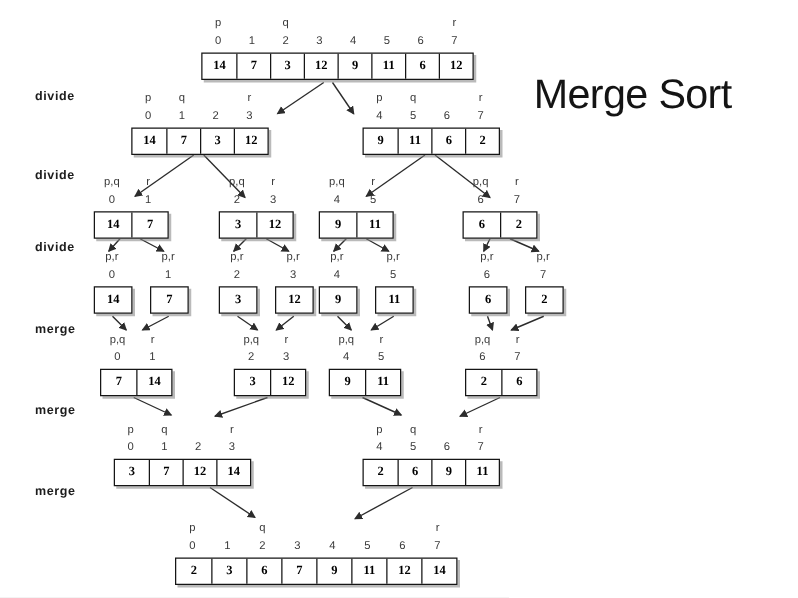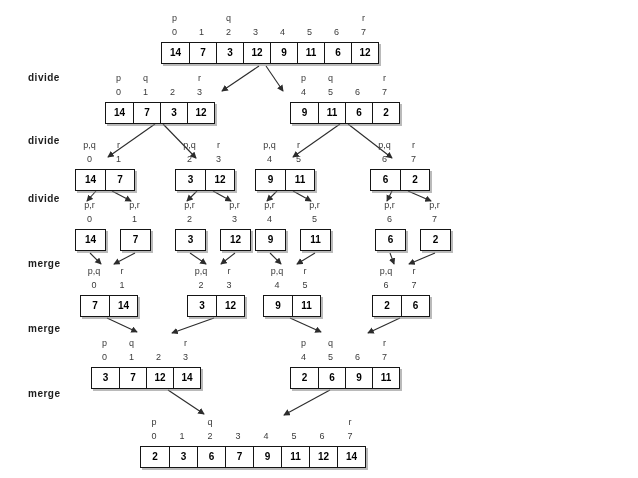--- a/index.html
+++ b/index.html
@@ -22,20 +22,21 @@
   .row { display:flex; }
   .row .c { text-align:center; flex:none; }
   .ptr-row { height:14px; }
   .ptr-row .c { font-size:9px; line-height:13px; color:#3a3a3a; }
   .idx-row { height:16px; }
   .idx-row .c { font-size:9px; line-height:12px; color:#3a3a3a; }
   .cells {
     height:22px; background:#ffffff;
     border:1px solid #151515;
     box-shadow:2px 2px 0 rgba(130,130,130,0.55);
+    font-family:Liberation Serif, serif;
   }
   .cells .c {
     font-size:10px; font-weight:bold; color:#000;
     line-height:20px; border-left:1px solid #151515;
   }
   .cells .c:first-child { border-left:none; }
   #arrow-layer {
     position:absolute; left:0; top:0; width:638px; height:478px;
     pointer-events:none;
   }
@@ -73,20 +74,21 @@
       <line x1="315" y1="253" x2="297" y2="264" marker-end="url(#ah)"></line>
       <line x1="390" y1="253" x2="394" y2="264" marker-end="url(#ah)"></line>
       <line x1="435" y1="253" x2="409" y2="264" marker-end="url(#ah)"></line>
       <line x1="107" y1="318" x2="137" y2="332" marker-end="url(#ah)"></line>
       <line x1="214" y1="318" x2="172" y2="333" marker-end="url(#ah)"></line>
       <line x1="290" y1="318" x2="321" y2="332" marker-end="url(#ah)"></line>
       <line x1="400" y1="318" x2="368" y2="333" marker-end="url(#ah)"></line>
       <line x1="168" y1="390" x2="204" y2="414" marker-end="url(#ah)"></line>
       <line x1="330" y1="390" x2="284" y2="415" marker-end="url(#ah)"></line>
     </svg>
+  <div id="page-title">Merge Sort</div>
 <div class="array" style="left: 161px; top: 12px;">
       <div class="row ptr-row">
         <div class="c" style="width: 27px;">p</div>
         <div class="c" style="width: 27px;"></div>
         <div class="c" style="width: 27px;">q</div>
         <div class="c" style="width: 27px;"></div>
         <div class="c" style="width: 27px;"></div>
         <div class="c" style="width: 27px;"></div>
         <div class="c" style="width: 27px;"></div>
         <div class="c" style="width: 27px;">r</div>

